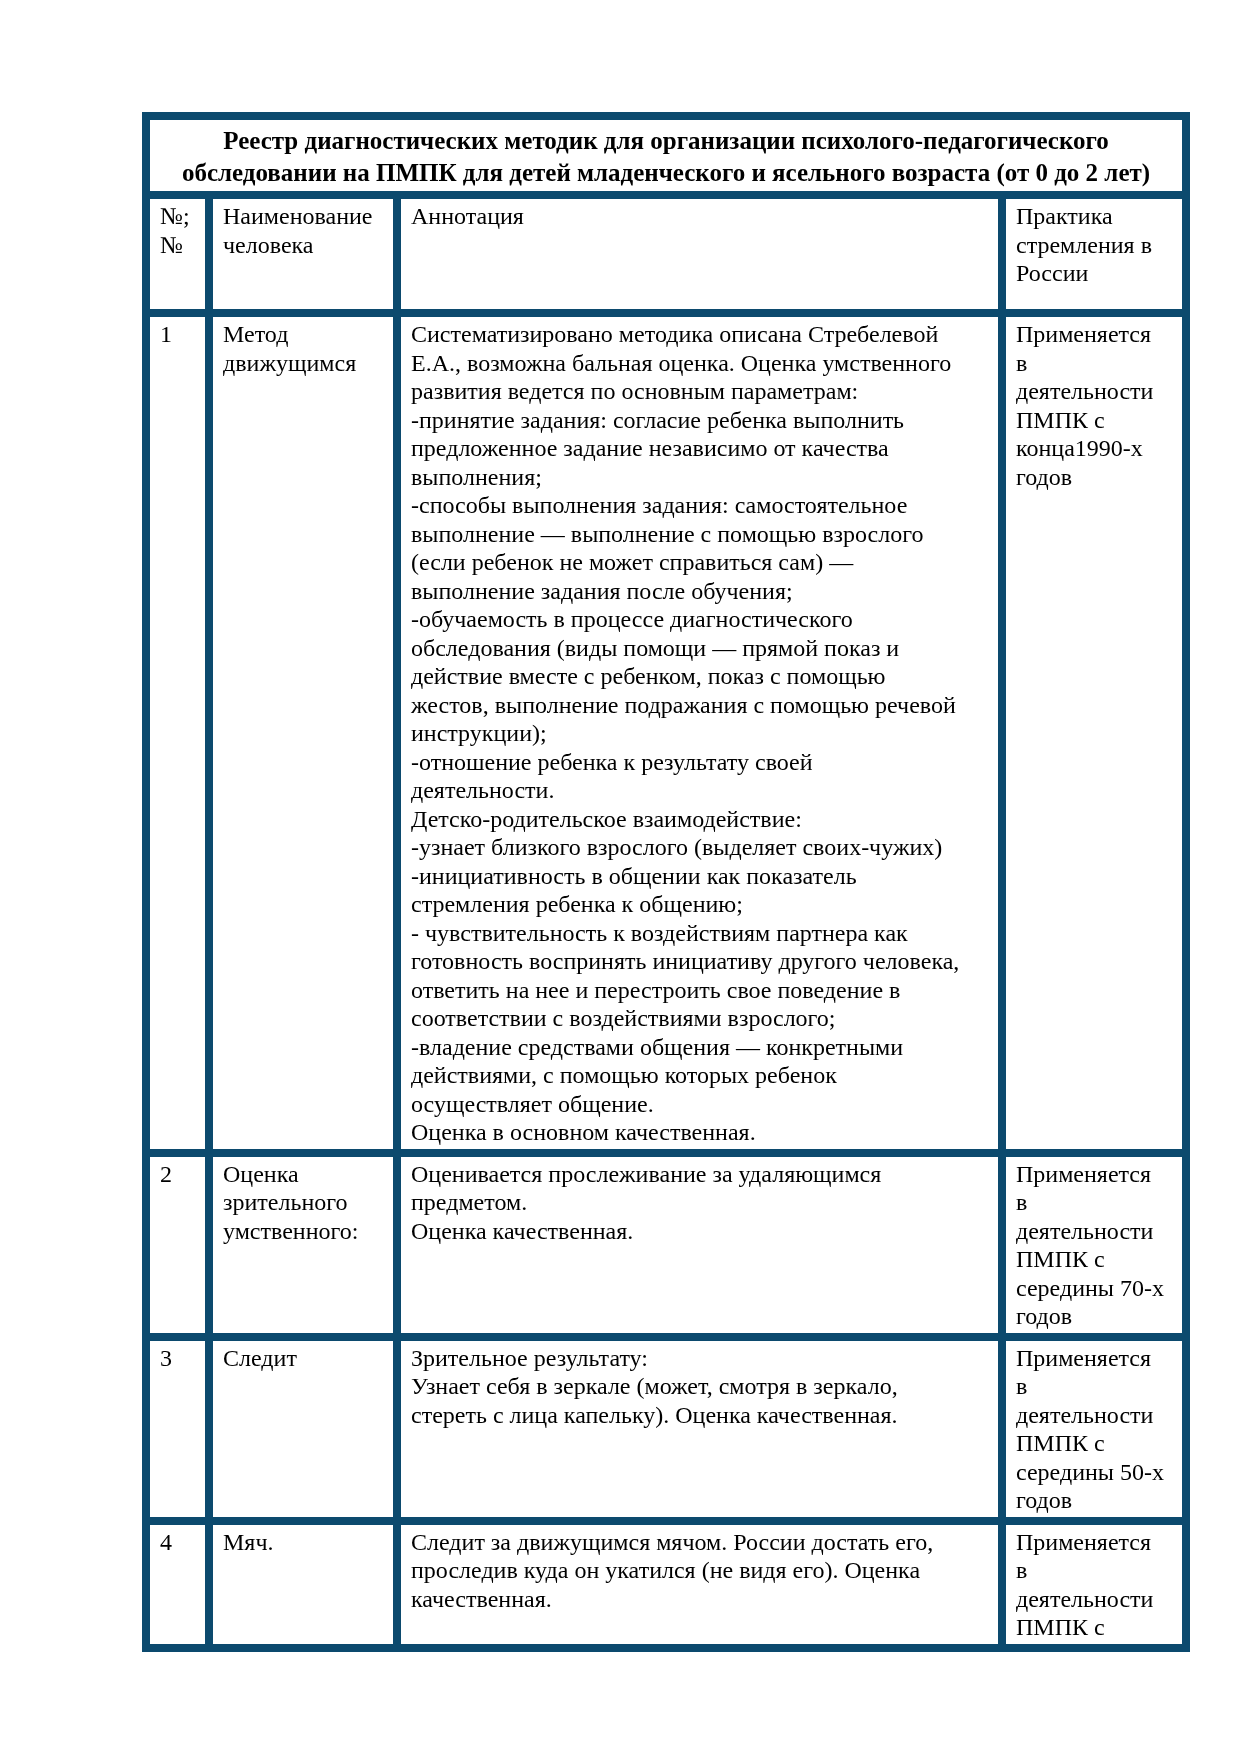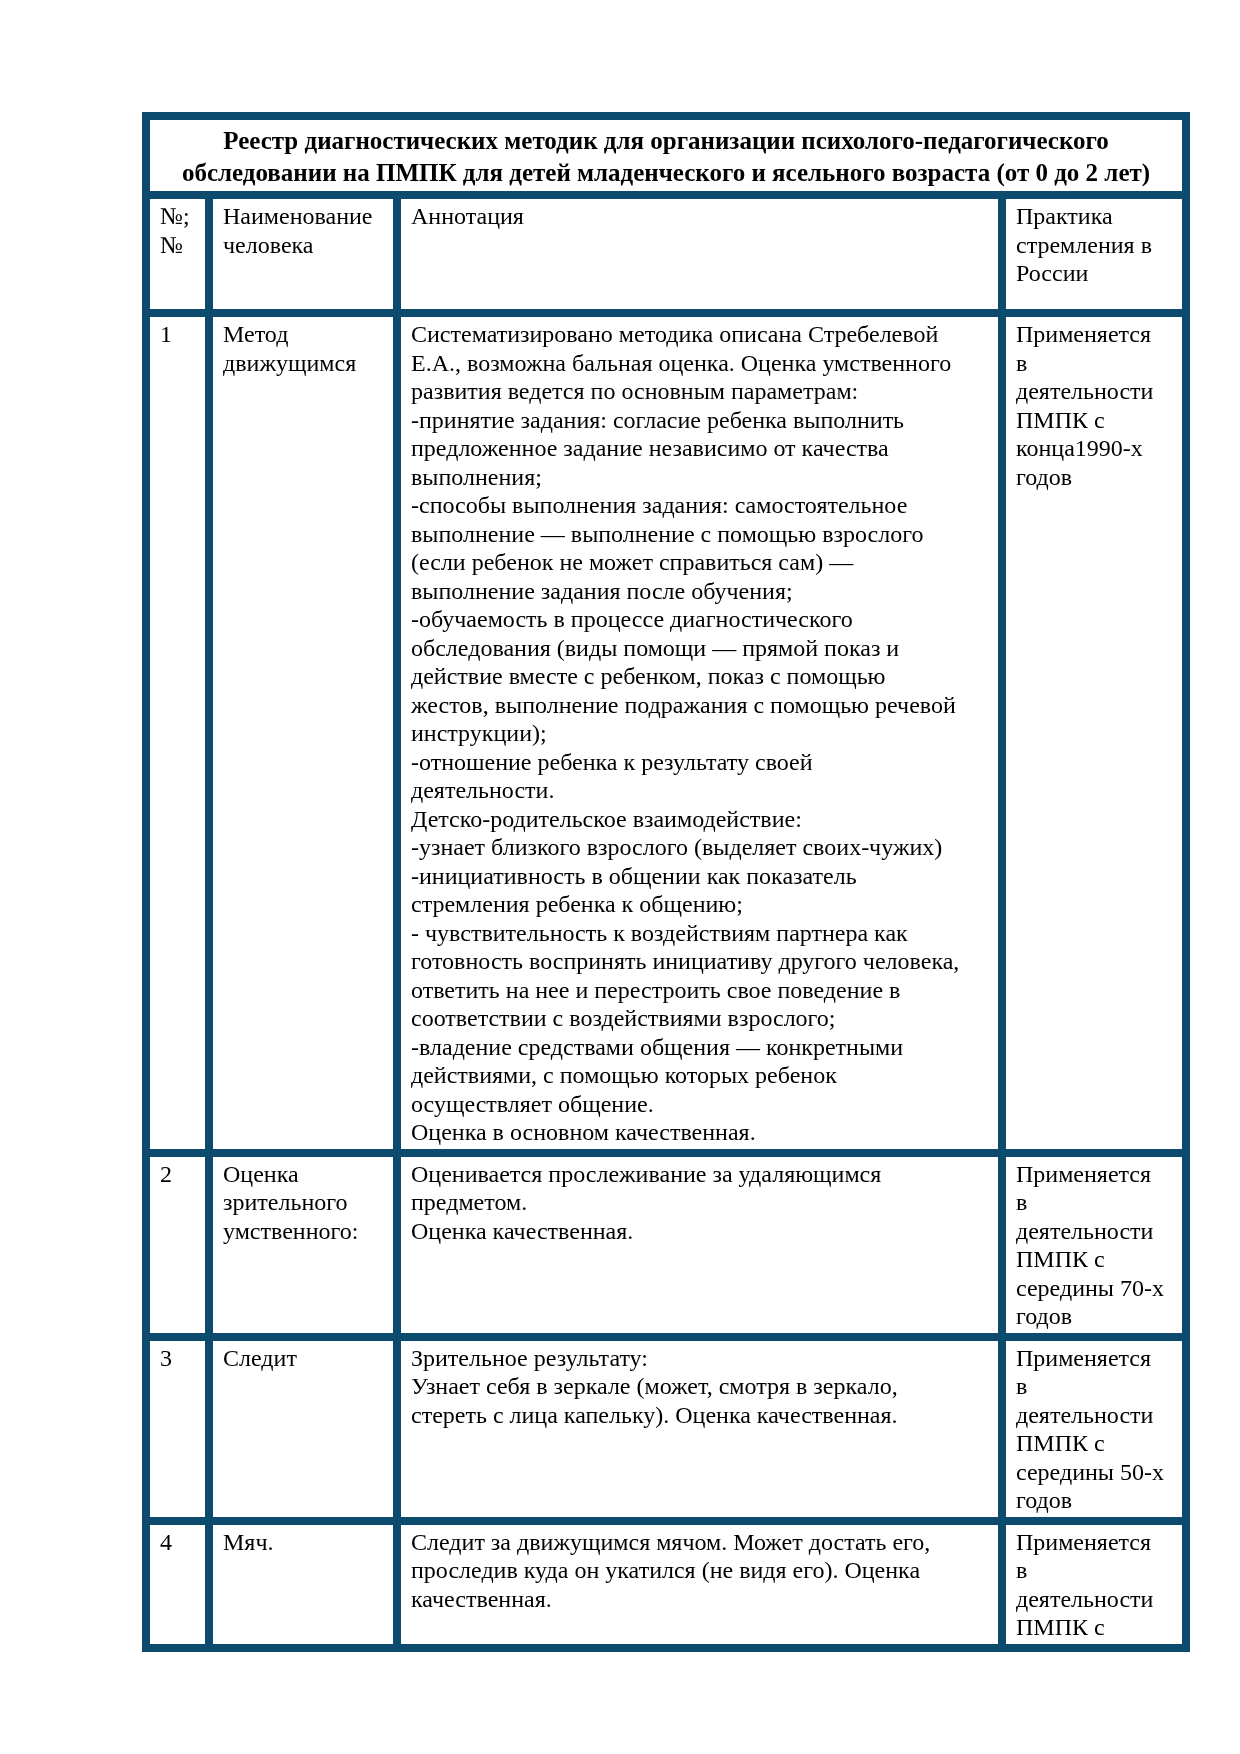--- a/index.html
+++ b/index.html
@@ -142,21 +142,21 @@
         <td>Применяется
 в
 деятельности
 ПМПК с
 середины 50-х
 годов</td>
       </tr>
       <tr class="r-4">
         <td>4</td>
         <td>Мяч.</td>
-        <td>Следит за движущимся мячом. Может достать его,
+        <td>Следит за движущимся мячом. России достать его,
 проследив куда он укатился (не видя его). Оценка
 качественная.</td>
         <td>Применяется
 в
 деятельности
 ПМПК с</td>
       </tr>
     </tbody>
   </table>
 </div>

